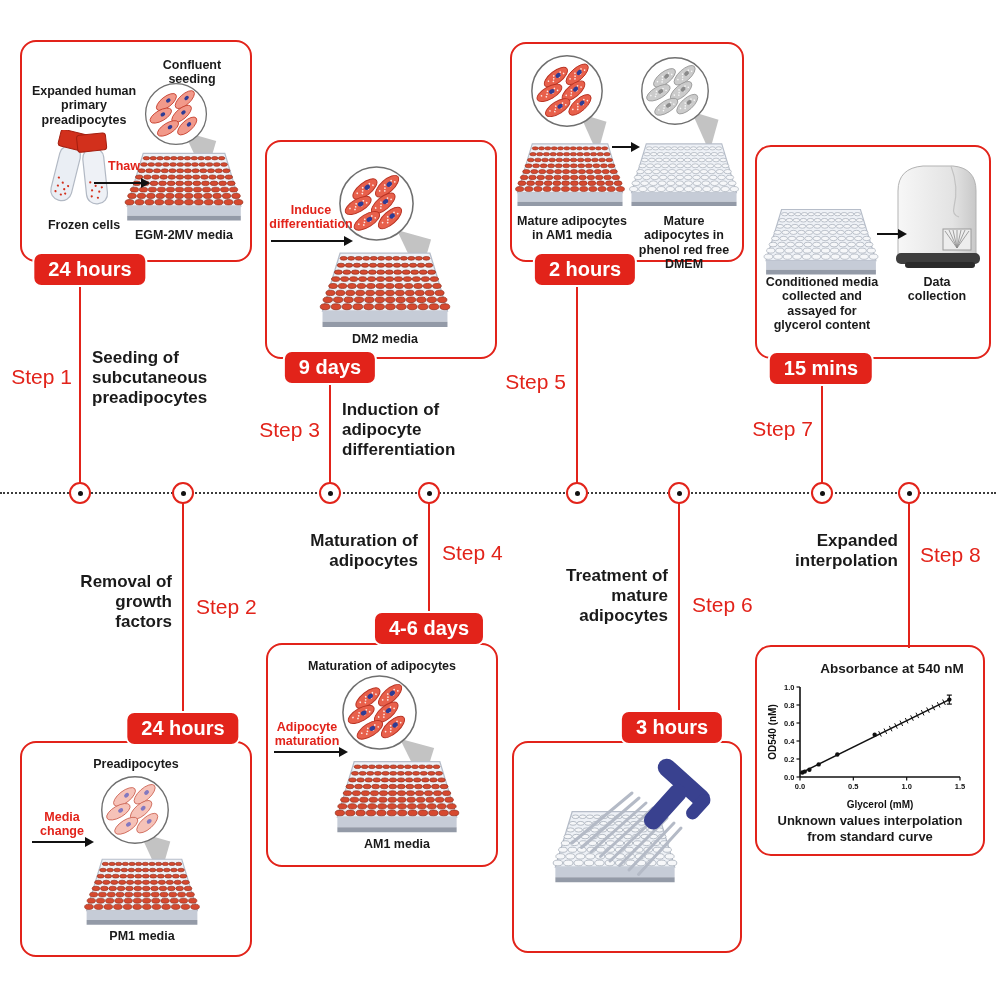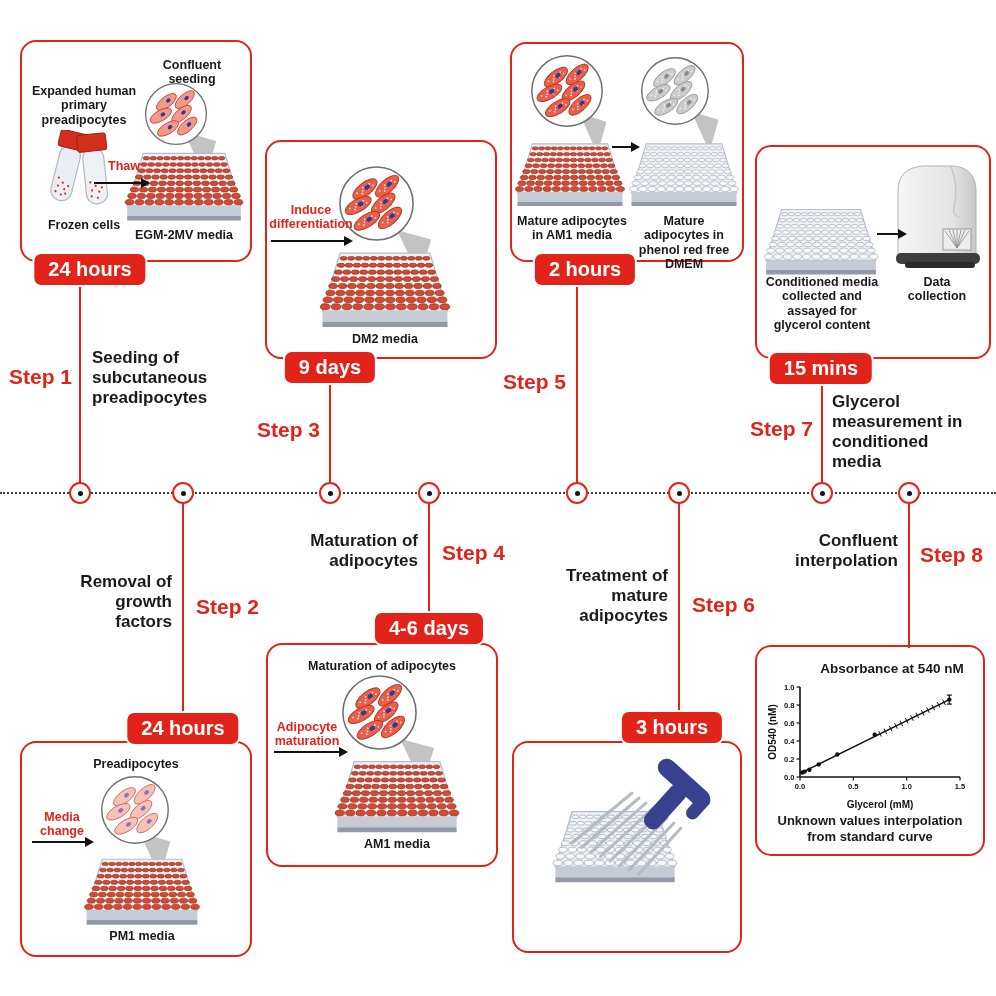--- a/index.html
+++ b/index.html
@@ -9,21 +9,21 @@
   .box{position:absolute;background:#fff;border:2px solid var(--red);border-radius:16px;z-index:2;}
   .tl-line{position:absolute;left:0;width:996px;height:0;border-top:2px dotted #3c3c3c;z-index:1;}
   .vline{position:absolute;width:2px;background:var(--red);z-index:3;}
   .node{position:absolute;width:22px;height:22px;box-sizing:border-box;border:2px solid var(--red);
         border-radius:50%;background:#fff;z-index:4;}
   .node::after{content:"";position:absolute;left:50%;top:50%;width:5px;height:5px;margin:-2.5px 0 0 -2.5px;
         border-radius:50%;background:#111;}
   .badge{position:absolute;transform:translateX(-50%);background:var(--red);color:#fff;font-weight:bold;
         font-size:20px;line-height:1;padding:5px 14px 6px;border-radius:9px;border:2px solid #fff;
         white-space:nowrap;z-index:5;}
-  .step-label{position:absolute;color:var(--red);font-weight:bold;font-size:21px;white-space:nowrap;z-index:2;}
+  .step-label{position:absolute;color:var(--red);font-weight:normal;font-size:21px;white-space:nowrap;z-index:2;}
   .side-title{position:absolute;font-weight:bold;font-size:17px;line-height:1.18;color:var(--ink);z-index:2;}
   .lbl{position:absolute;font-weight:bold;font-size:12.5px;line-height:1.15;text-align:center;color:var(--ink);z-index:3;}
   .red-note{position:absolute;color:var(--red);font-weight:bold;font-size:12.5px;line-height:1.1;text-align:center;z-index:3;}
   .gfx{position:absolute;z-index:2;}
   .wedge{z-index:1;}
   .arrow{position:absolute;height:2px;background:#111;z-index:3;}
   .arrow::after{content:"";position:absolute;right:-8px;top:-4px;width:0;height:0;
         border-left:9px solid #111;border-top:5px solid transparent;border-bottom:5px solid transparent;}
   .ta-r{text-align:right;}
   .chart-title{position:absolute;font-weight:bold;font-size:13.5px;text-align:center;z-index:3;}
@@ -66,24 +66,24 @@
   <div class="step-label" style="left:196px;top:595px">Step 2</div>
   <div class="step-label ta-r" style="left:240px;top:418px;width:80px">Step 3</div>
   <div class="step-label" style="left:442px;top:541px">Step 4</div>
   <div class="step-label ta-r" style="left:486px;top:370px;width:80px">Step 5</div>
   <div class="step-label" style="left:692px;top:593px">Step 6</div>
   <div class="step-label ta-r" style="left:733px;top:417px;width:80px">Step 7</div>
   <div class="step-label" style="left:920px;top:543px">Step 8</div>
 
   <div class="side-title" style="left:92px;top:348px;width:120px">Seeding of subcutaneous preadipocytes</div>
   <div class="side-title ta-r" style="left:54px;top:572px;width:118px">Removal of growth factors</div>
+  <div class="side-title" style="left:342px;top:400px;width:128px">Induction of adipocyte differentiation</div>
   <div class="side-title ta-r" style="left:288px;top:531px;width:130px">Maturation of adipocytes</div>
   <div class="side-title ta-r" style="left:550px;top:566px;width:118px">Treatment of mature adipocytes</div>
-  <div class="side-title" style="left:832px;top:392px;width:132px">Glycerol measurement in conditioned media</div>
-  <div class="side-title ta-r" style="left:778px;top:531px;width:120px">Confluent interpolation</div>
+  <div class="side-title ta-r" style="left:778px;top:531px;width:120px">Expanded interpolation</div>
 
   <div class="box" style="left:20px;top:40px;width:228px;height:218px">
     <div class="lbl" style="left:6px;top:42px;width:112px">Expanded human primary preadipocytes</div>
     <svg class="gfx" style="left:20px;top:88px;width:80px;height:92px" viewBox="0 0 80 92">
       <g transform="rotate(14 28 40)">
         <rect x="14" y="16" width="21" height="56" rx="10" fill="#eaeef4" stroke="#b2b9c4" stroke-width="1.2"></rect>
         <g fill="#d2301c">
             <circle cx="19" cy="50" r="1.1"></circle>
             <circle cx="24" cy="54" r="1.1"></circle>
             <circle cx="20" cy="58" r="1.1"></circle>

